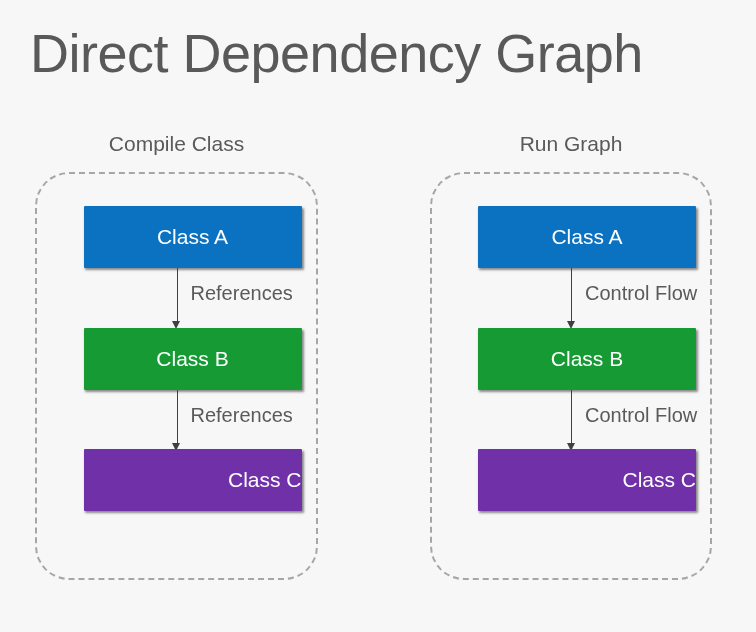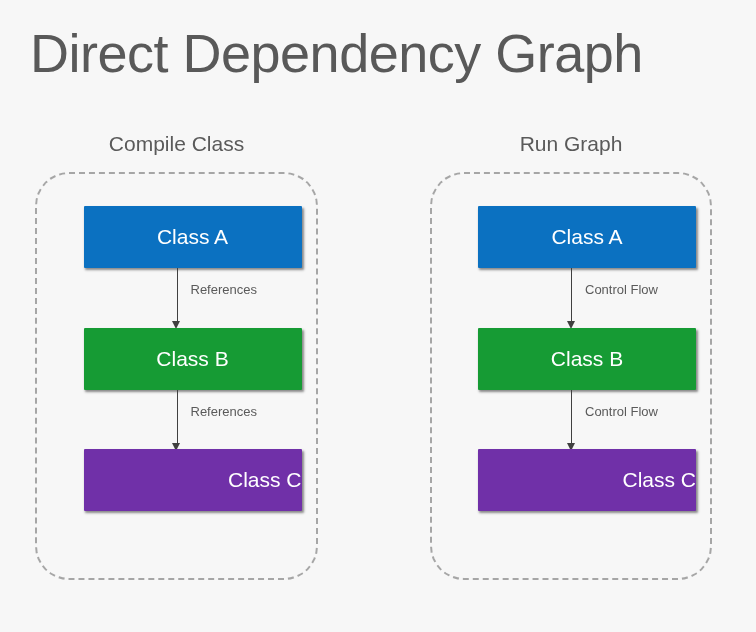--- a/index.html
+++ b/index.html
@@ -102,21 +102,21 @@
     border-right: 4.5px solid transparent;
     border-top: 8px solid #404040;
   }
   .arrowhead-1 { top: 149px; }
   .arrowhead-2 { top: 271px; }
 
   .edge-label {
     position: absolute;
     left: 50%;
     margin-left: 14px;
-    font-size: 13px;
+    font-size: 20px;
     color: #5a5a5a;
     white-space: nowrap;
   }
   .edge-label-1 { top: 110px; }
   .edge-label-2 { top: 232px; }
 </style>
 </head>
 <body>
 
 <div id="page-title">Direct Dependency Graph</div>

